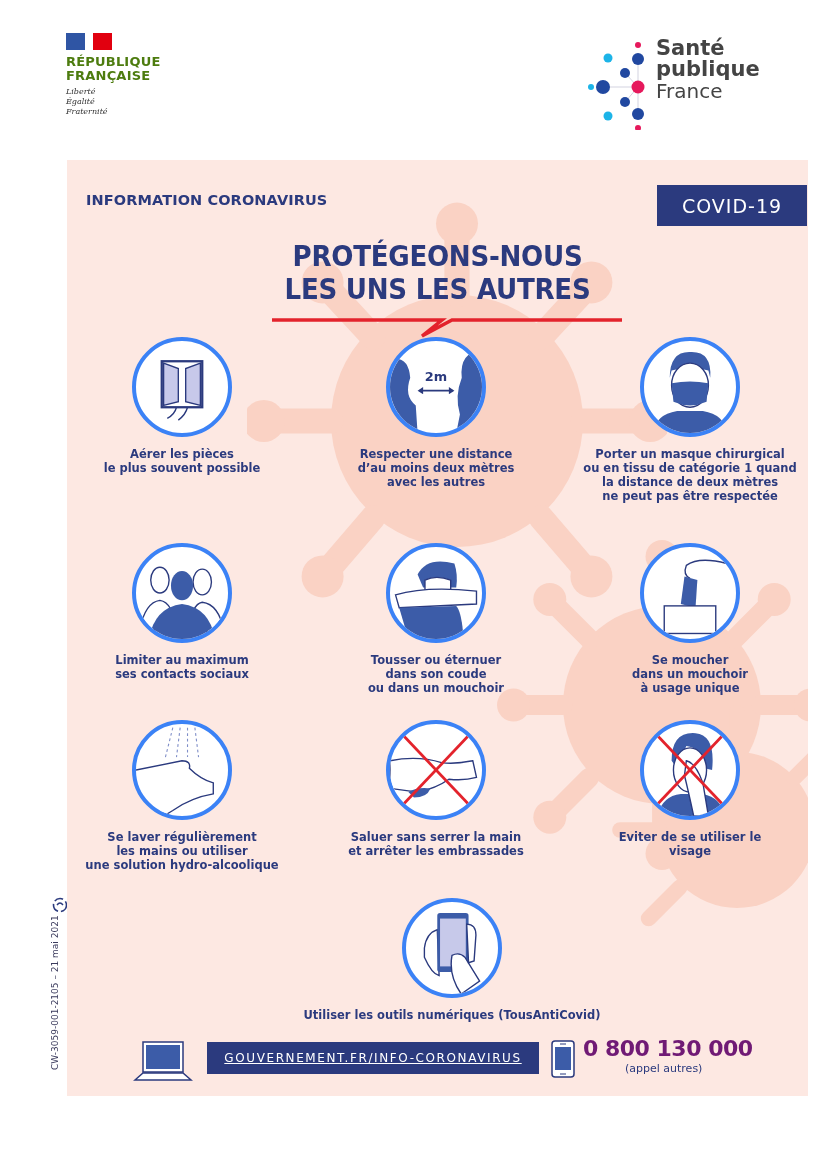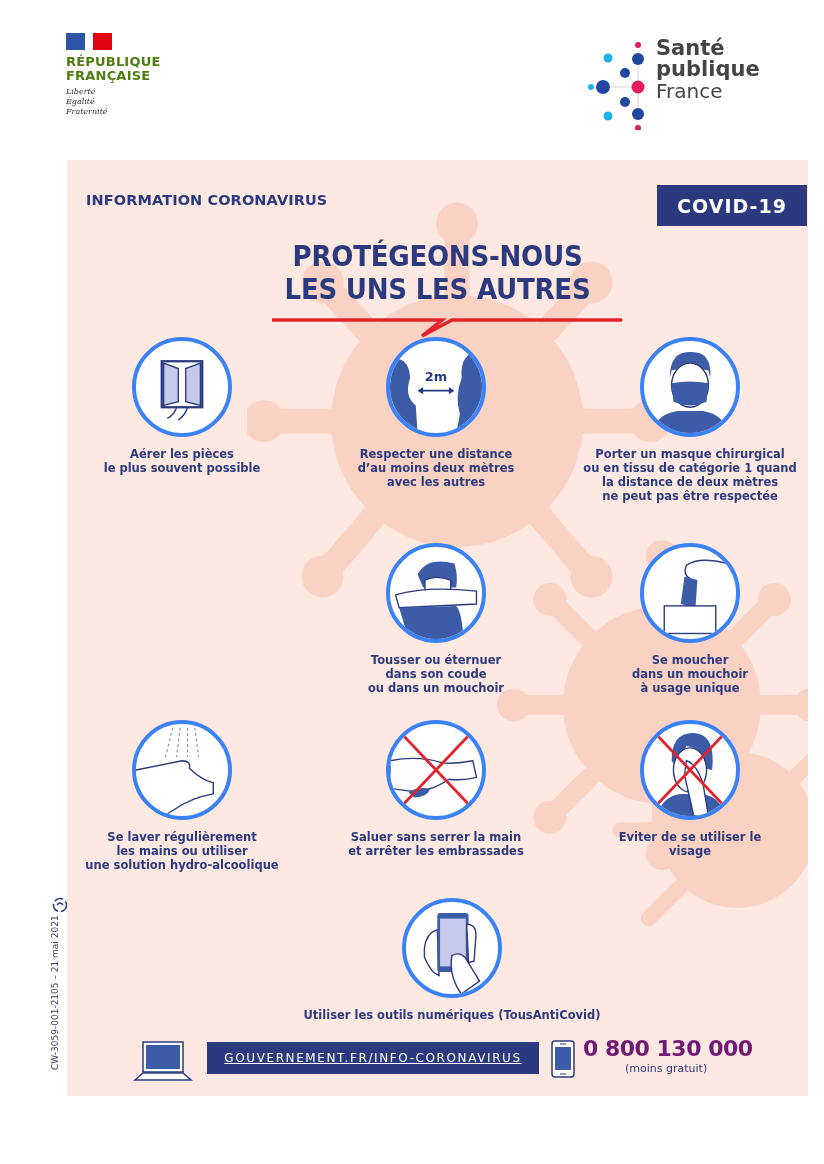--- a/index.html
+++ b/index.html
@@ -22,21 +22,21 @@
 
   
   .side-code { position: absolute; left: 50px; top: 1070px; transform-origin: left top; transform: rotate(-90deg); white-space: nowrap; font-size: 9px; color: #3a3a5c; font-family: "DejaVu Sans", sans-serif; }
   .side-icon { position: absolute; left: 52px; top: 897px; width: 16px; height: 16px; }
 
   
   .panel { position: absolute; left: 67px; top: 160px; width: 741px; height: 936px; background: #fde8e2; overflow: hidden; }
   .virus { position: absolute; fill: #fad2c4; }
 
   .info-title { position: absolute; left: 19px; top: 32px; font-weight: bold; font-size: 14.5px; color: #2b3a7e; letter-spacing: 0.1px; }
-  .covid-badge { position: absolute; left: 590px; top: 25px; width: 150px; height: 41px; background: #2b3a7e; color: #fff; font-size: 19px; font-weight: bold; display: flex; align-items: center; justify-content: center; letter-spacing: 1px; }
+  .covid-badge { position: absolute; left: 590px; top: 25px; width: 150px; height: 41px; background: #2b3a7e; color: #fff; font-size: 19px; font-weight: normal; display: flex; align-items: center; justify-content: center; letter-spacing: 1px; }
 
   .main-title { position: absolute; left: 0; width: 741px; top: 80px; text-align: center; font-weight: bold; font-size: 29px; line-height: 33px; color: #2b3a7e; letter-spacing: -0.3px; transform: scaleX(0.9); }
   .title-underline { position: absolute; left: 205px; top: 156px; width: 350px; height: 24px; }
 
   
   .cell { position: absolute; width: 230px; text-align: center; }
   .circle { width: 100px; height: 100px; margin: 0 auto; border-radius: 50%; border: 4px solid #3b82f6; background: #fff; position: relative; overflow: hidden; }
   .circle svg { position: absolute; left: 0; top: 0; width: 100%; height: 100%; }
   .caption { margin-top: 10px; font-weight: bold; font-size: 11.5px; line-height: 14px; color: #2b3a7e; }
 
@@ -206,20 +206,36 @@
       </svg>
     </div>
     <div class="caption">
       <div>Porter un masque chirurgical</div>
       <div>ou en tissu de catégorie 1 quand</div>
       <div>la distance de deux mètres</div>
       <div>ne peut pas être respectée</div>
     </div>
   </div>
 
+  <div class="cell" style="left:0px;top:383px">
+    <div class="circle">
+      <svg viewBox="0 0 100 100">
+        <ellipse cx="26" cy="36" rx="10" ry="14" fill="#fff" stroke="#2b3a7e" stroke-width="1.5"></ellipse>
+        <ellipse cx="72" cy="38" rx="10" ry="14" fill="#fff" stroke="#2b3a7e" stroke-width="1.5"></ellipse>
+        <path d="M4 90 Q10 60 26 58 Q40 60 44 90 Z" fill="#fff" stroke="#2b3a7e" stroke-width="1.5"></path>
+        <path d="M58 92 Q60 62 72 60 Q90 62 96 92 Z" fill="#fff" stroke="#2b3a7e" stroke-width="1.5"></path>
+        <ellipse cx="50" cy="42" rx="12" ry="16" fill="#3c5ca8"></ellipse>
+        <path d="M14 100 Q20 66 50 62 Q80 66 86 100 Z" fill="#3c5ca8"></path>
+      </svg>
+    </div>
+    <div class="caption">
+      <div>Limiter au maximum</div>
+      <div>ses contacts sociaux</div>
+    </div>
+  </div>
 
   <div class="cell" style="left:254px;top:383px">
     <div class="circle">
       <svg viewBox="0 0 100 100">
         <path d="M30 30 Q40 10 70 18 Q74 30 72 44 L36 44 Z" fill="#3c5ca8"></path>
         <path d="M38 36 Q50 30 66 36 L66 50 L38 50 Z" fill="#fff" stroke="#2b3a7e" stroke-width="1.5"></path>
         <path d="M6 52 Q40 42 94 48 L94 62 Q50 64 10 66 Z" fill="#fff" stroke="#2b3a7e" stroke-width="1.5"></path>
         <path d="M10 66 Q20 100 20 100 L80 100 Q78 70 72 64 Z" fill="#3c5ca8"></path>
       </svg>
     </div>
@@ -318,14 +334,14 @@
     <polygon points="2,40 10,33 50,33 58,40" fill="#fff" stroke="#2b3a7e" stroke-width="1.5"></polygon>
   </svg>
   <div class="url-box">GOUVERNEMENT.FR/INFO-CORONAVIRUS</div>
   <svg class="phone-icon" viewBox="0 0 24 38">
     <rect x="1" y="1" width="22" height="36" rx="3" fill="#fff" stroke="#2b3a7e" stroke-width="1.5"></rect>
     <rect x="4" y="7" width="16" height="23" fill="#3c5ca8"></rect>
     <line x1="9" y1="4" x2="15" y2="4" stroke="#2b3a7e" stroke-width="1"></line>
     <line x1="9" y1="34" x2="15" y2="34" stroke="#2b3a7e" stroke-width="1"></line>
   </svg>
   <div class="phone-number">0 800 130 000</div>
-  <div class="phone-note">(moins gratuit)</div>
+  <div class="phone-note">(appel autres)</div>
 </div>
 
 </body></html>

